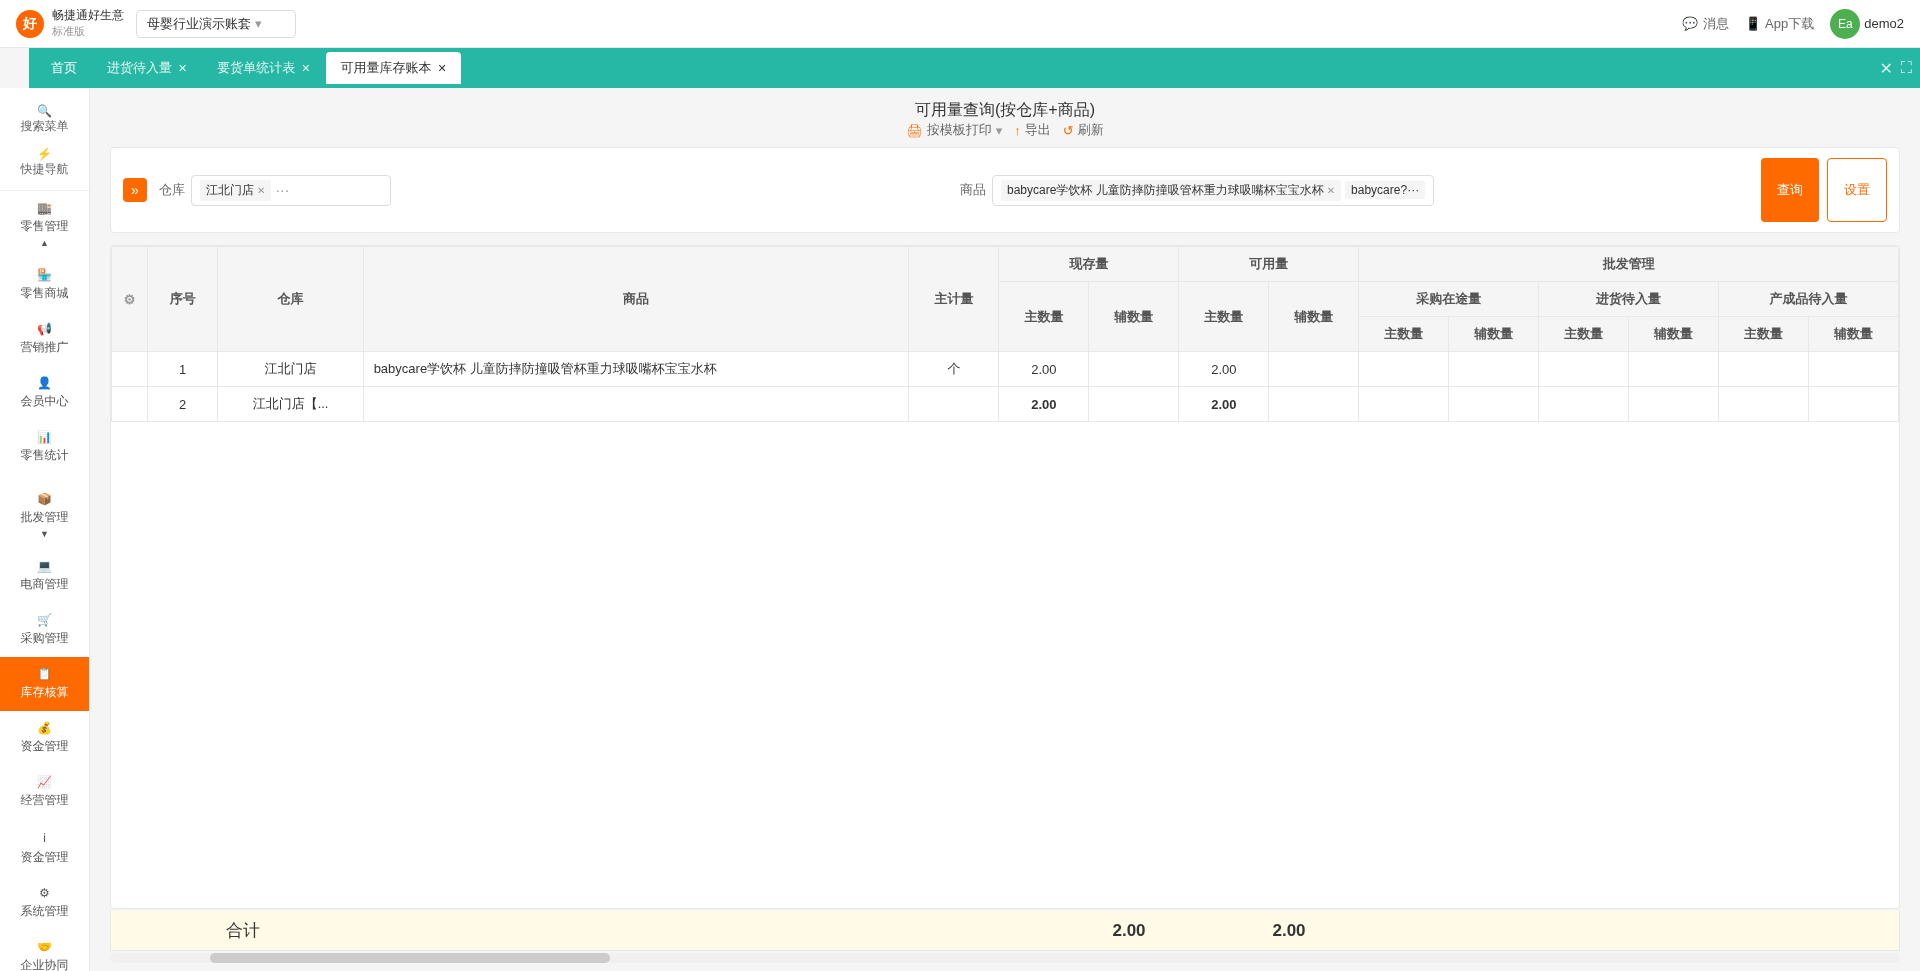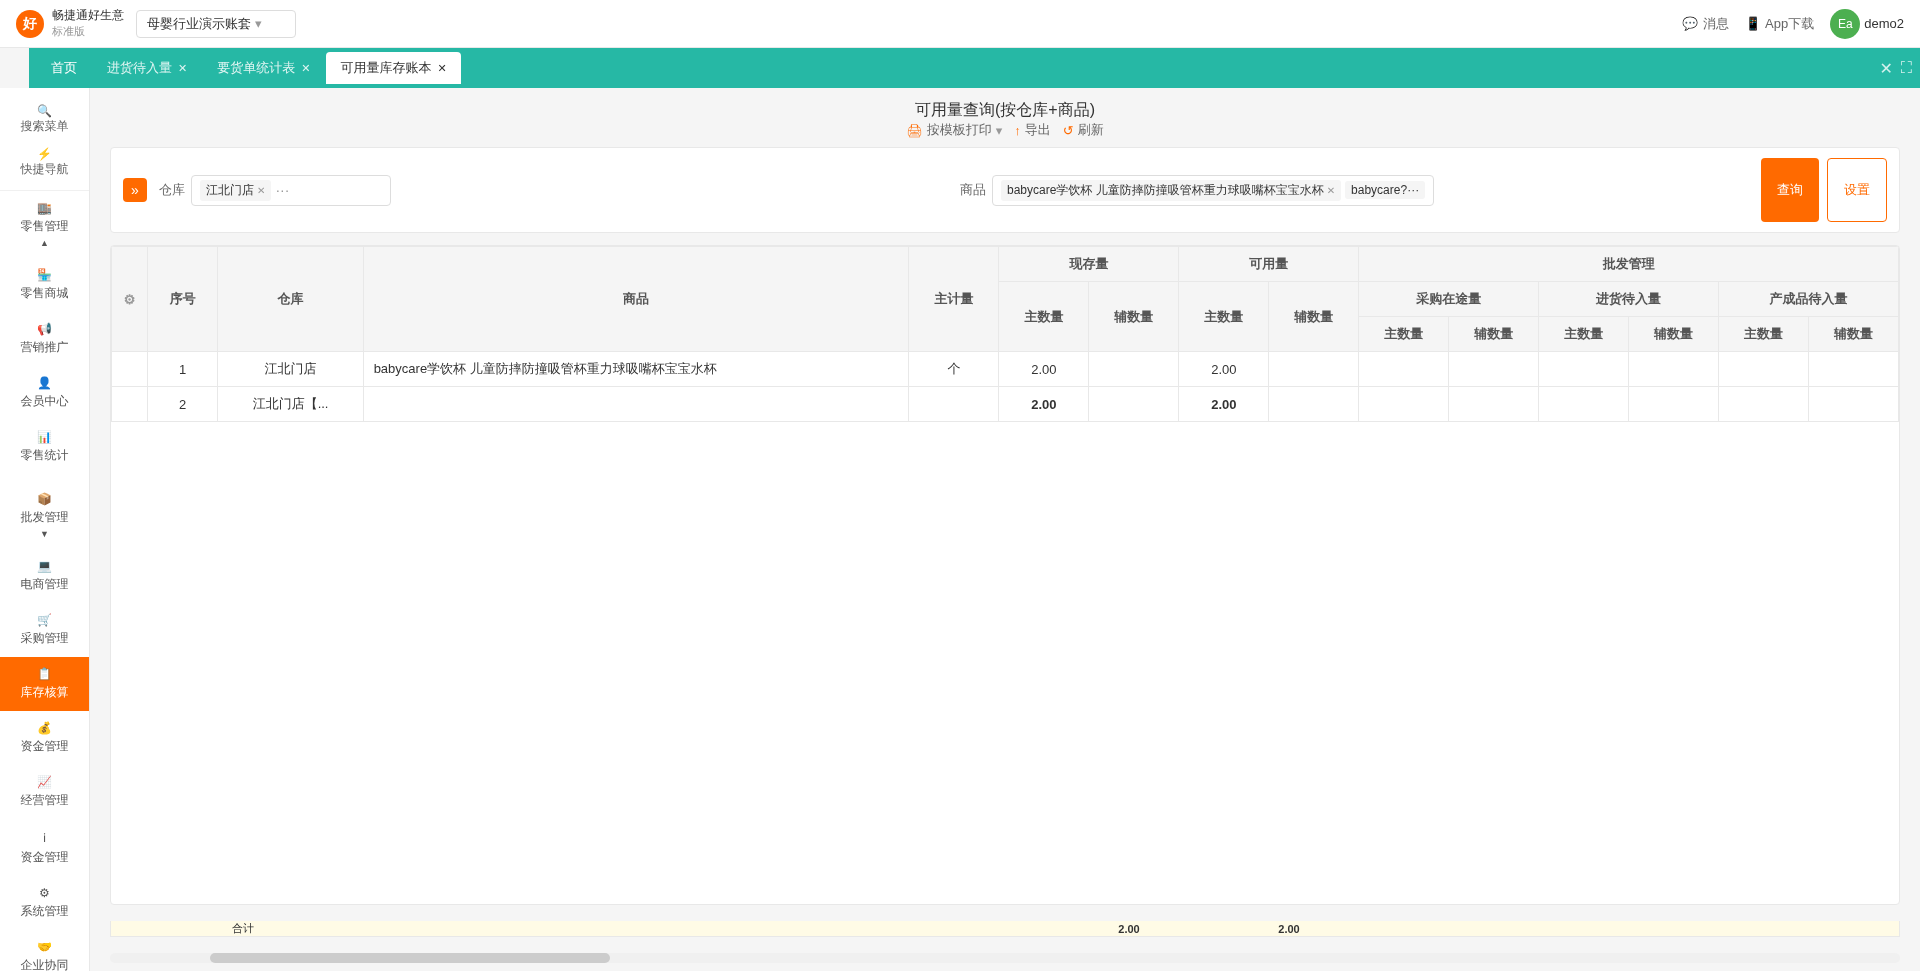--- a/index.html
+++ b/index.html
@@ -182,26 +182,26 @@
     }
     .col-settings { width: 36px; }
     .settings-icon { cursor: pointer; color: #999; }
 
     
     .table-footer {
       background: #fffbe6;
       border-top: 2px solid #e8e8e8;
       display: flex;
       align-items: center;
-      padding: 0 10px;
-      font-size: 11px;
+      padding: 8px 10px;
+      font-size: 17px;
       color: #333;
       font-weight: 500;
       flex-shrink: 0;
-      margin: 16px 20px;
+      margin: 2px 20px;
       border: 1px solid #e8e8e8;
       border-top: none;
     }
 
     
     .table-scroll-bar {
       height: 10px;
       background: #f0f0f0;
       margin: 0 20px 8px;
       border-radius: 5px;

